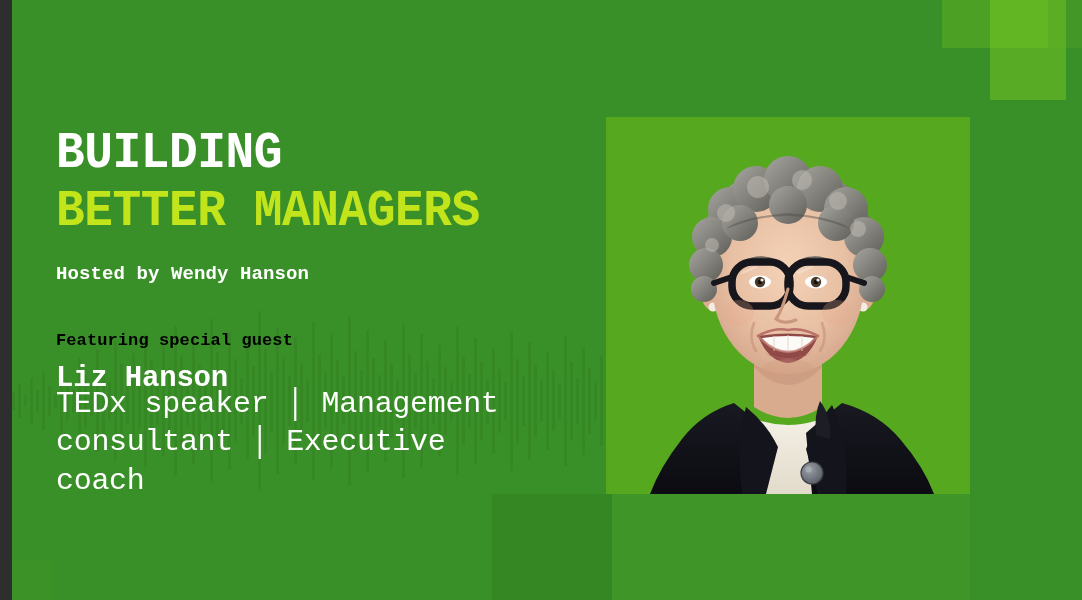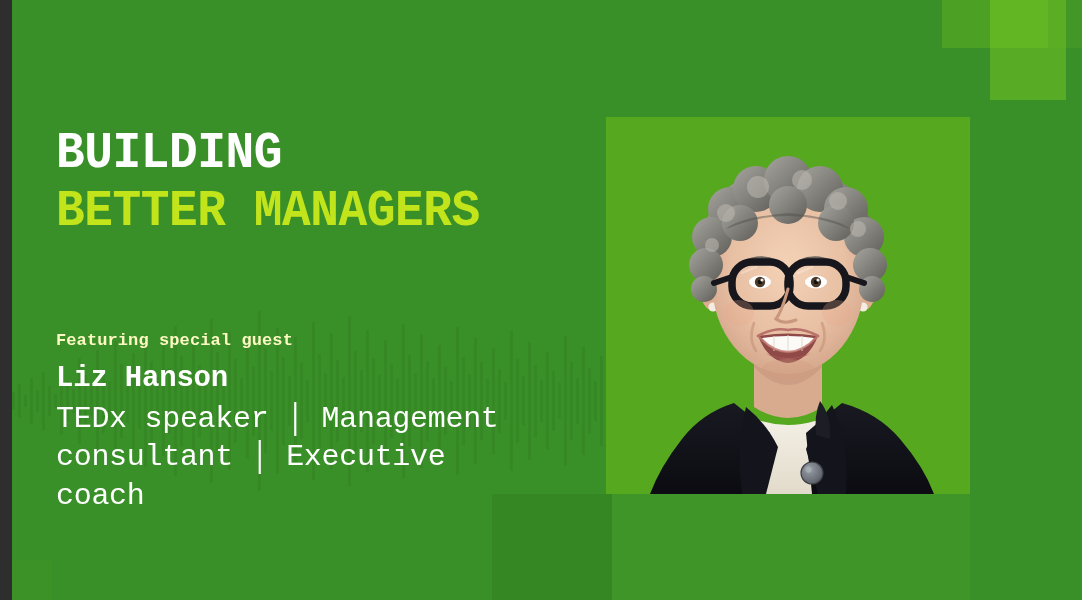--- a/index.html
+++ b/index.html
@@ -107,38 +107,38 @@
     color: #ffffff;
     letter-spacing: 0.1px;
     white-space: nowrap;
   }
 
   #featuring-label {
     position: absolute;
     top: 331px;
     font-size: 17px;
     font-weight: 700;
-    color: #fef9c3;
+    color: #000000;
     letter-spacing: 0.1px;
     white-space: nowrap;
   }
 
   #guest-name {
     position: absolute;
     top: 362px;
     font-size: 29px;
     font-weight: 700;
     color: #ffffff;
     letter-spacing: -0.2px;
     white-space: nowrap;
   }
 
   #guest-credentials {
     position: absolute;
-    top: 400px;
+    top: 385px;
     width: 470px;
     font-size: 30px;
     font-weight: 400;
     color: #ffffff;
     line-height: 1.28;
     letter-spacing: -0.3px;
   }
 
   
   #photo-panel {
@@ -305,20 +305,21 @@
       <div class="bar" style="height: 38px; background: rgb(47, 125, 32);"></div>
       <div class="bar" style="height: 22px; background: rgb(47, 125, 32);"></div>
       <div class="bar" style="height: 46px; background: rgb(47, 125, 32);"></div>
       <div class="bar" style="height: 28px; background: rgb(47, 125, 32);"></div>
       <div class="bar" style="height: 16px; background: rgb(47, 125, 32);"></div>
     </div>
 
   <div id="text-block">
     <div id="title-line-1">BUILDING</div>
     <div id="title-line-2">BETTER MANAGERS</div>
+    <div id="host-line">Hosted by Wendy Hanson</div>
     <div id="featuring-label">Featuring special guest</div>
     <div id="guest-name">Liz Hanson</div>
     <div id="guest-credentials">TEDx speaker │ Management consultant │ Executive coach</div>
   </div>
 
   <div id="photo-panel">
     <svg id="portrait" viewBox="0 0 364 377" preserveAspectRatio="xMidYMid slice">
       <defs>
         <radialGradient id="skinGrad" cx="50%" cy="42%" r="62%">
           <stop offset="0%" stop-color="#f4d2b6"></stop>

